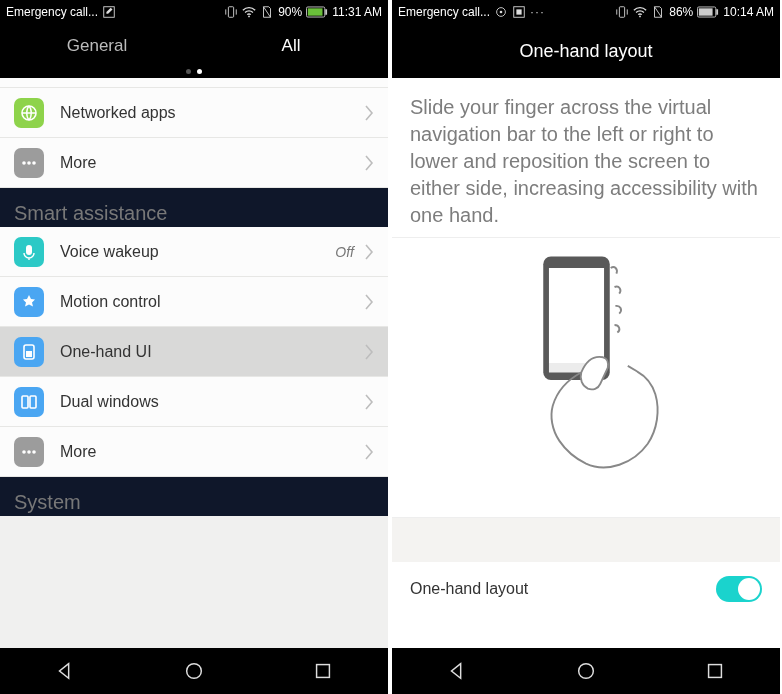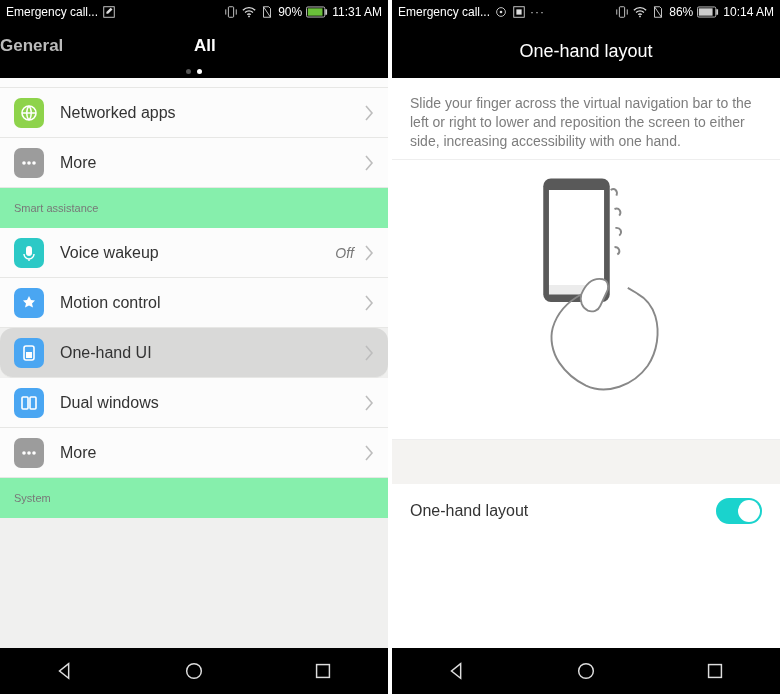--- a/index.html
+++ b/index.html
@@ -7,39 +7,39 @@
   .phone { width: 388px; height: 694px; display: flex; flex-direction: column; background: #fff; position: relative; }
   
   .status-bar { height: 24px; background: #000; color: #fff; display: flex; align-items: center; padding: 0 6px; font-size: 12px; }
   .status-left { display: flex; align-items: center; gap: 4px; }
   .status-right { margin-left: auto; display: flex; align-items: center; gap: 4px; }
   .sicon { width: 14px; height: 14px; fill: #ddd; }
   .battery { display: inline-flex; align-items: center; }
   .battery svg { width: 22px; height: 12px; }
   
   .header { background: #000; color: #fff; height: 54px; display: flex; position: relative; }
-  .header .tab { flex: 1; line-height: 44px; font-size: 17px; font-weight: 700; color: #bbb; }
+  .header .tab { flex: 1; text-align: center; line-height: 44px; font-size: 17px; font-weight: 400; color: #bbb; }
   .header .tab.active { color: #fff; }
   .dots { position: absolute; bottom: 4px; left: 0; right: 0; display: flex; justify-content: center; gap: 6px; }
   .dots .dot { width: 5px; height: 5px; border-radius: 50%; background: #555; }
   .dots .dot.active { background: #fff; }
   .header-single { justify-content: center; align-items: center; font-size: 18px; font-weight: 300; }
   
   .list { flex: 1; overflow: hidden; background: #f0f0ef; }
   .row { background: #fcfcfc; height: 50px; padding: 0 14px; display: flex; align-items: center; border-bottom: 1px solid #e7e7e5; }
-  .row.selected { background: #d9d9d8; border-radius: 13px; }
+  .row.selected { background: #d9d9d8; }
   .row .icon { width: 30px; height: 30px; border-radius: 7px; margin-right: 16px; display: flex; align-items: center; justify-content: center; flex-shrink: 0; }
   .row .icon svg { width: 18px; height: 18px; fill: #fff; }
   .row .label { flex: 1; font-size: 16px; color: #333; }
   .row .value { font-size: 14px; color: #777; margin-right: 10px; font-style: italic; }
   .row .chev { width: 10px; height: 16px; fill: #bdbdbd; }
-  .section { background: #86efac; color: #787878; font-size: 11px; padding: 14px 14px 14px; }
+  .section { background: #0f172a; color: #787878; font-size: 20px; padding: 14px 14px 2px; }
   .row.partial { margin-top: -40px; }
   
-  .desc { padding: 16px 18px 8px; color: #7d7d7d; font-size: 14px; line-height: 1.35; background:#fff; border-bottom: 1px solid #eee; }
+  .desc { padding: 16px 18px 8px; color: #7d7d7d; font-size: 20px; line-height: 1.35; background:#fff; border-bottom: 1px solid #eee; }
   .illus { background: #fff; height: 280px; display: flex; justify-content: center; align-items: flex-start; padding-top: 10px; border-bottom: 1px solid #eee; }
   .illus svg { width: 190px; height: 230px; }
   .spacer { background: #f4f3f1; height: 44px; }
   .toggle-row { background: #fff; height: 54px; padding: 0 18px; display: flex; align-items: center; }
   .toggle-row .label { flex: 1; font-size: 16px; color: #333; }
   .switch { width: 46px; height: 26px; background: #1ad3cd; border-radius: 13px; position: relative; }
   .switch::after { content:""; width: 22px; height: 22px; background: #fff; border-radius: 50%; position: absolute; top: 2px; right: 2px; }
   
   .navbar { height: 46px; background: #000; display: flex; justify-content: space-around; align-items: center; }
   .navbar .nicon { width: 22px; height: 22px; stroke: #ddd; fill: none; stroke-width: 1.6; }

